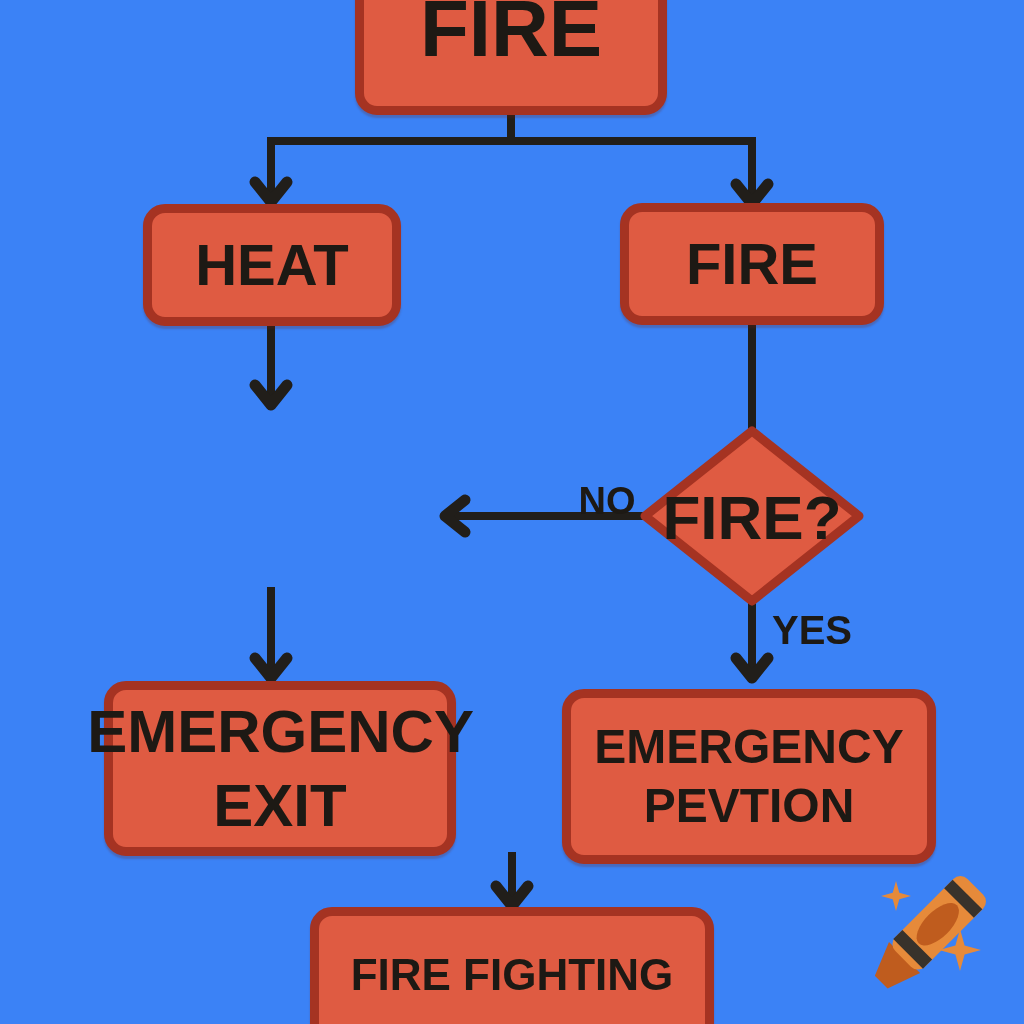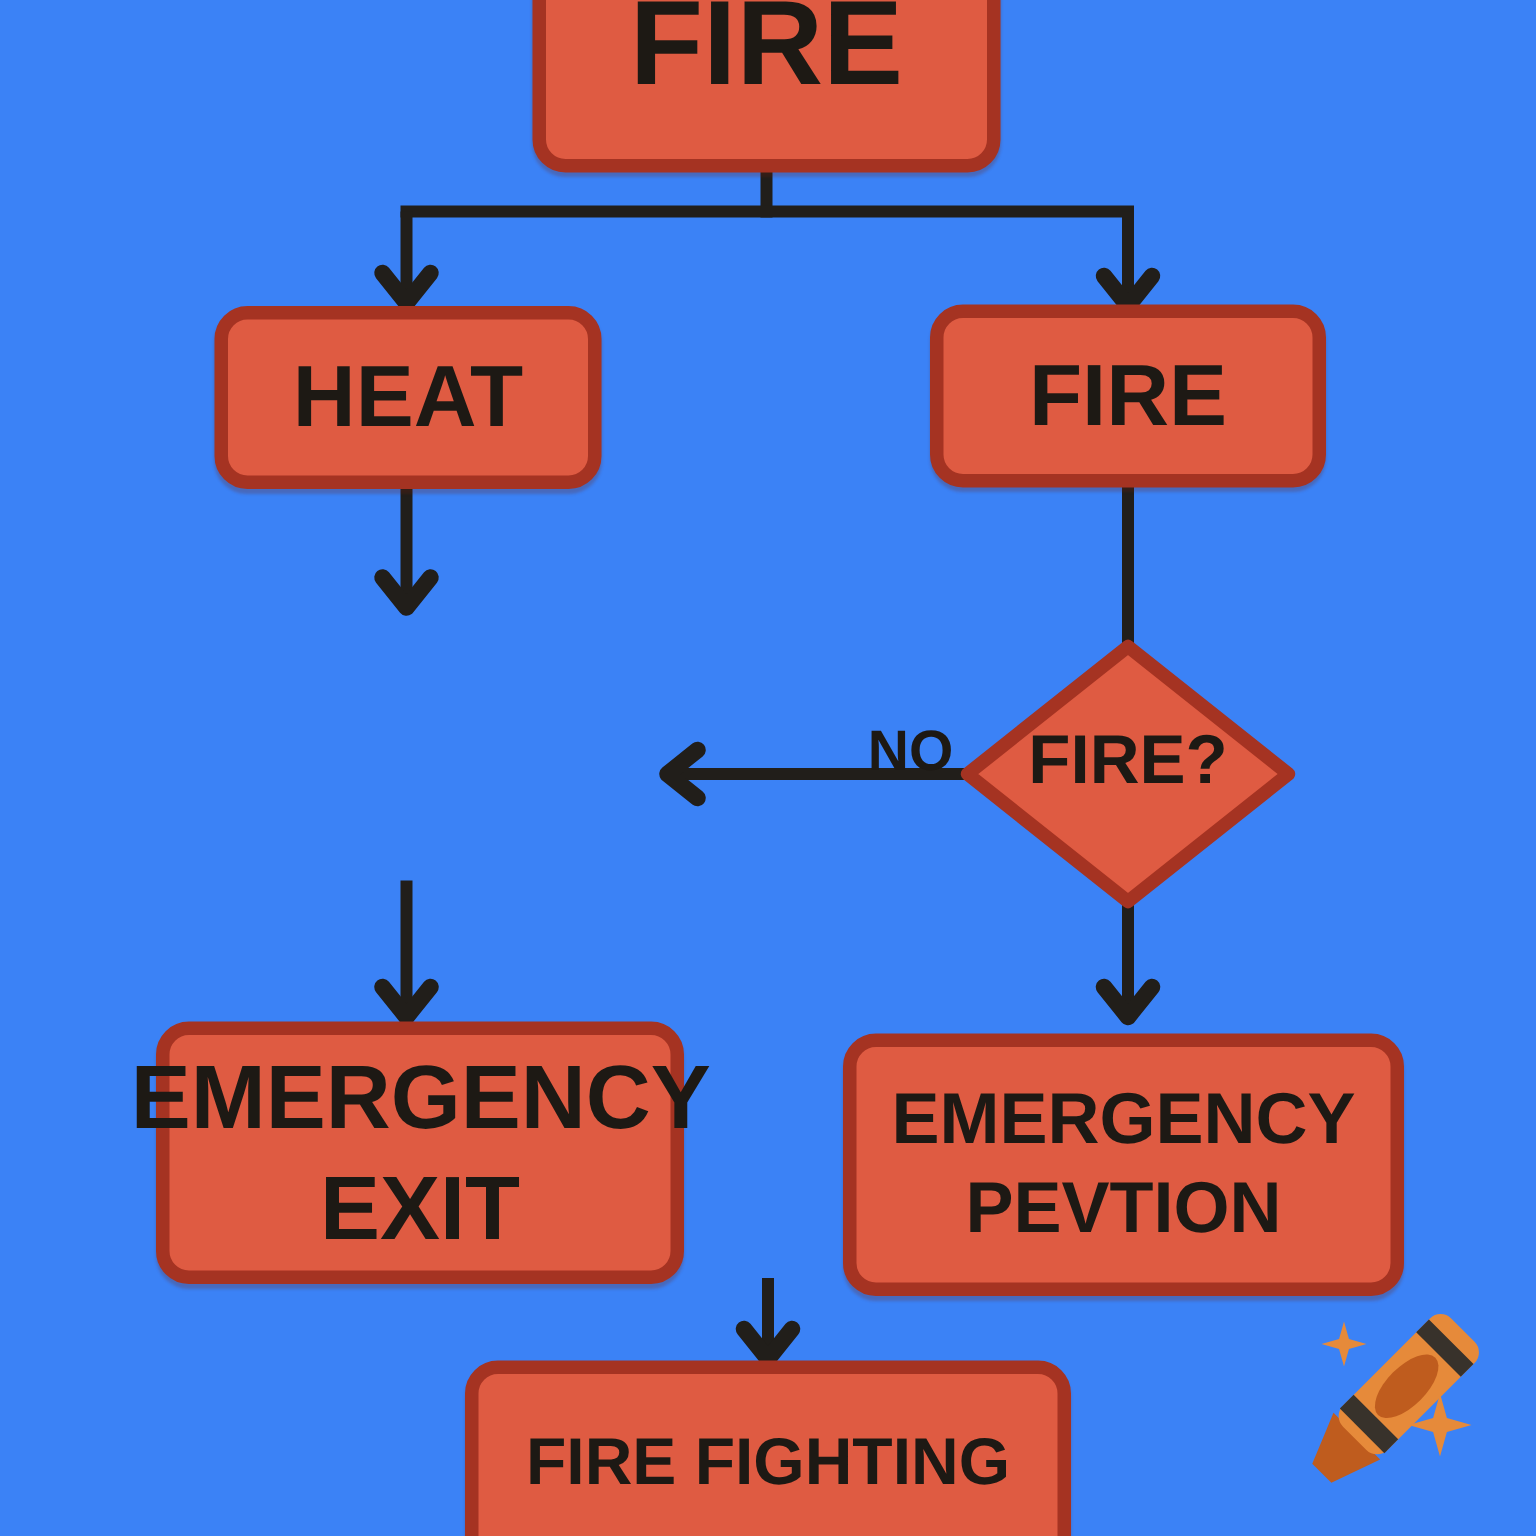--- a/index.html
+++ b/index.html
@@ -23,23 +23,23 @@
   }
   .node-fire      {left:355px;top:-57px;width:312px;height:172px;font-size:80px;}
   .node-heat      {left:143px;top:204px;width:258px;height:122px;font-size:58px;}
   .node-fuel      {left:620px;top:203px;width:264px;height:122px;font-size:58px;}
   .node-ignition  {left:114px;top:407px;width:320px;height:182px;font-size:52px;padding:0 10px;}
   .node-exit      {left:104px;top:681px;width:352px;height:175px;font-size:60px;padding:0 12px;}
   .node-pevtion   {left:562px;top:689px;width:374px;height:175px;font-size:48px;padding:3px 12px;}
   .node-fighting  {left:310px;top:907px;width:404px;height:160px;font-size:44px;
                    align-items:flex-start;padding-top:32px;}
   .diamond-label{
-    position:absolute;left:652px;top:478px;width:200px;height:56px;z-index:3;
+    position:absolute;left:652px;top:489px;width:200px;height:56px;z-index:3;
     display:flex;align-items:center;justify-content:center;
-    color:#1d1914;font-weight:700;font-size:46px;
+    color:#1d1914;font-weight:700;font-size:62px;
   }
   .edge-label{
     position:absolute;z-index:3;color:#1d1914;font-weight:700;text-align:center;
   }
   .edge-label-no {left:557px;top:452px;width:100px;font-size:38px;margin-top:28px;}
   .edge-label-yes{left:762px;top:608px;width:100px;font-size:40px;}
   .watermark{position:absolute;left:852px;top:850px;z-index:4;}
 </style>
 </head>
 <body>
@@ -83,20 +83,21 @@
   <div class="node node-fire">FIRE</div>
   <div class="node node-heat">HEAT</div>
   <div class="node node-fuel">FIRE</div>
   <div class="node node-exit">EMERGENCY EXIT</div>
   <div class="node node-pevtion">EMERGENCY PEVTION</div>
   <div class="node node-fighting">FIRE FIGHTING</div>
 
   <div class="diamond-label">FIRE?</div>
 
   <div class="edge-label edge-label-no">NO</div>
+  <div class="edge-label edge-label-yes">YES</div>
 
   <svg class="watermark" width="160" height="160" viewBox="0 0 160 160">
 
     <polygon points="44,31 47.3,42.7 59,46 47.3,49.3 44,61 40.7,49.3 29,46 40.7,42.7" fill="#e68a3a"></polygon>
     <polygon points="108,79 112.6,95.4 129,100 112.6,104.6 108,121 103.4,104.6 87,100 103.4,95.4" fill="#e68a3a"></polygon>
 
     <g transform="rotate(-45 78 82)">
       <polygon points="8,74 42,60 42,104 8,92" fill="#bf5c1e"></polygon>
       <rect x="40" y="61" width="102" height="42" rx="10" fill="#e68a3a"></rect>
       <rect x="47" y="61" width="13" height="42" fill="#38322b"></rect>

